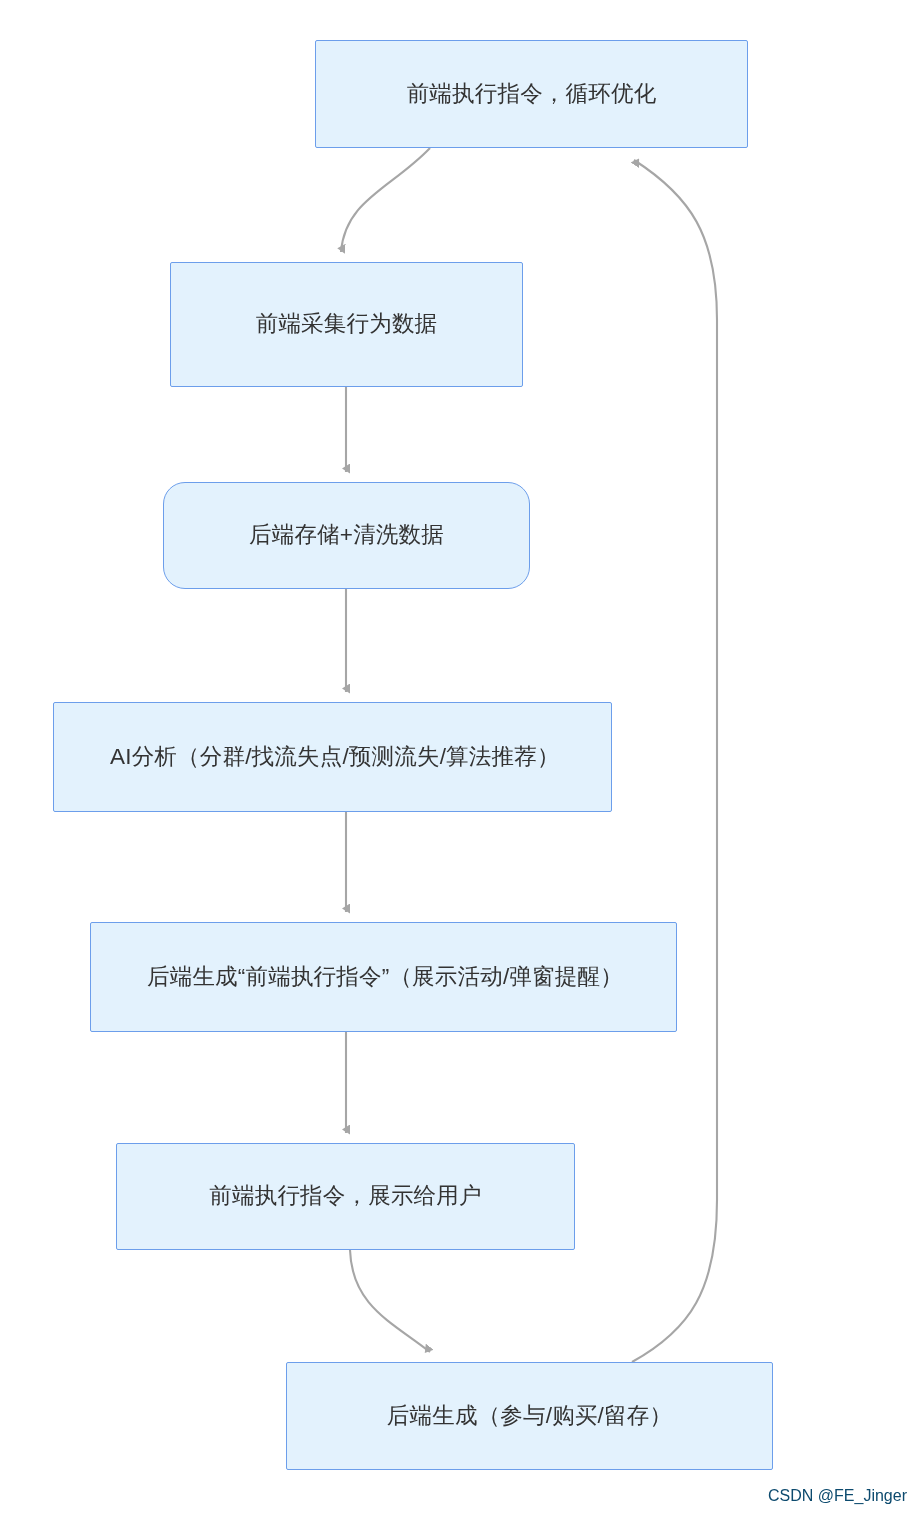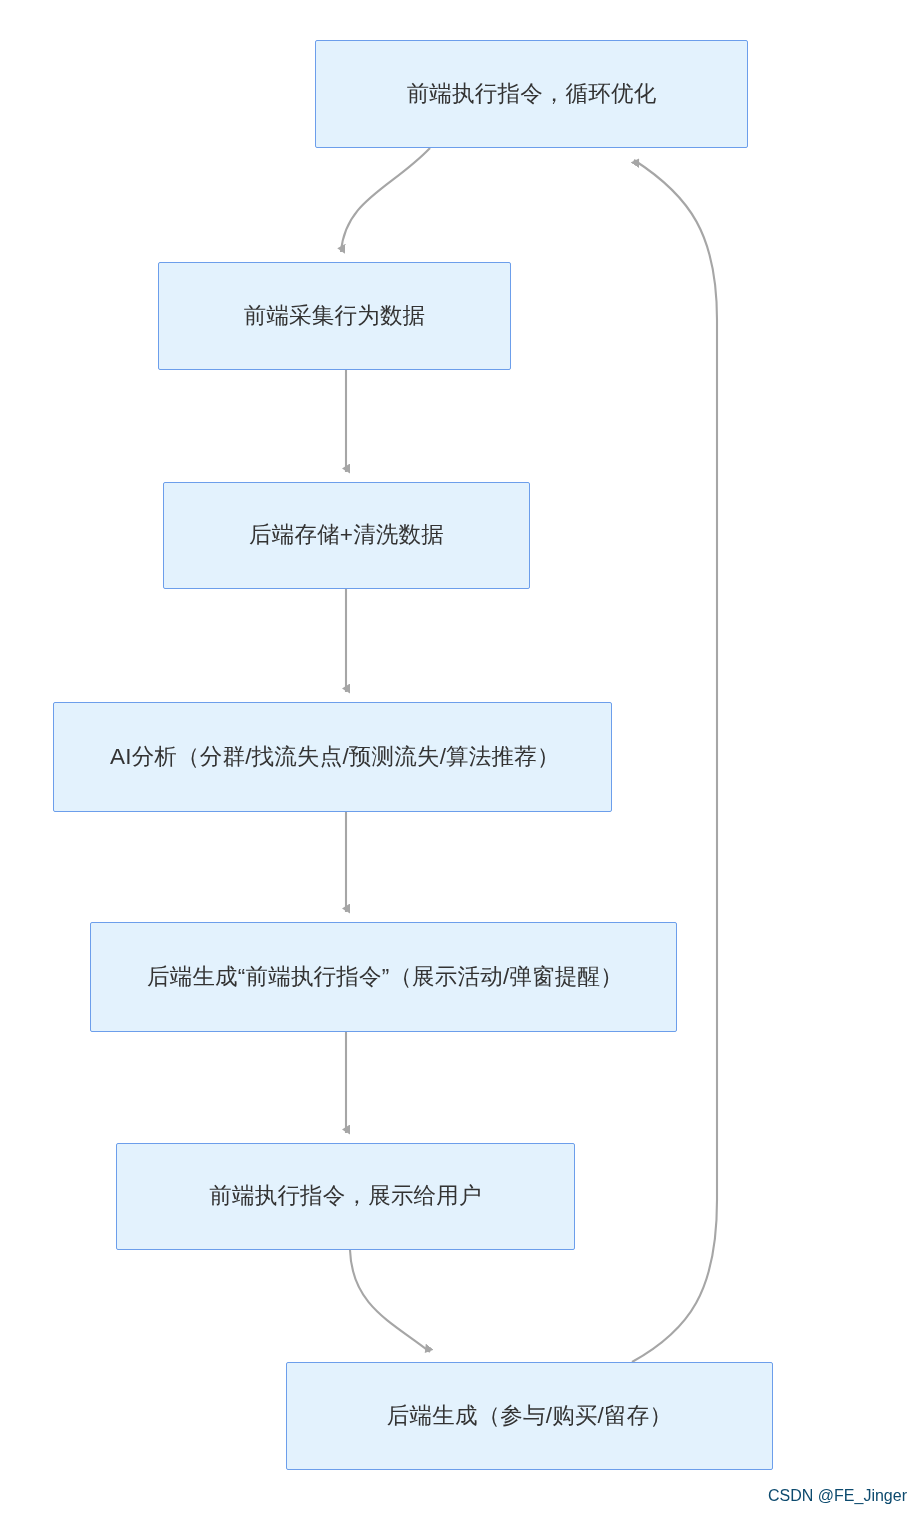--- a/index.html
+++ b/index.html
@@ -91,25 +91,25 @@
 
     <path d="M 632 1362 C 690 1330, 717 1290, 717 1200
              L 717 320
              C 717 235, 690 196, 634 160" fill="none" stroke="#a6a6a6" stroke-width="2.1" marker-end="url(#arrowhead)"></path>
   </svg>
 
   <div class="node" style="left:315px; top:40px; width:433px; height:108px;">
     <span class="node-label">前端执行指令，循环优化</span>
   </div>
 
-  <div class="node" style="left:158px; top:262px; width:353px; height:108px;">
+  <div class="node" style="left:170px; top:262px; width:353px; height:125px;">
     <span class="node-label">前端采集行为数据</span>
   </div>
 
-  <div class="node" style="left:163px; top:482px; width:367px; height:107px;">
+  <div class="node" style="left:163px; top:482px; width:367px; height:107px;border-radius:22px;">
     <span class="node-label">后端存储+清洗数据</span>
   </div>
 
   <div class="node clipped" style="left:53px; top:702px; width:559px; height:110px;">
     <span class="node-label">AI分析（分群/找流失点/预测流失/算法推荐）</span>
   </div>
 
   <div class="node clipped" style="left:53px; top:922px; width:587px; height:110px;margin-left:37px;">
     <span class="node-label">后端生成“前端执行指令”（展示活动/弹窗提醒）</span>
   </div>

